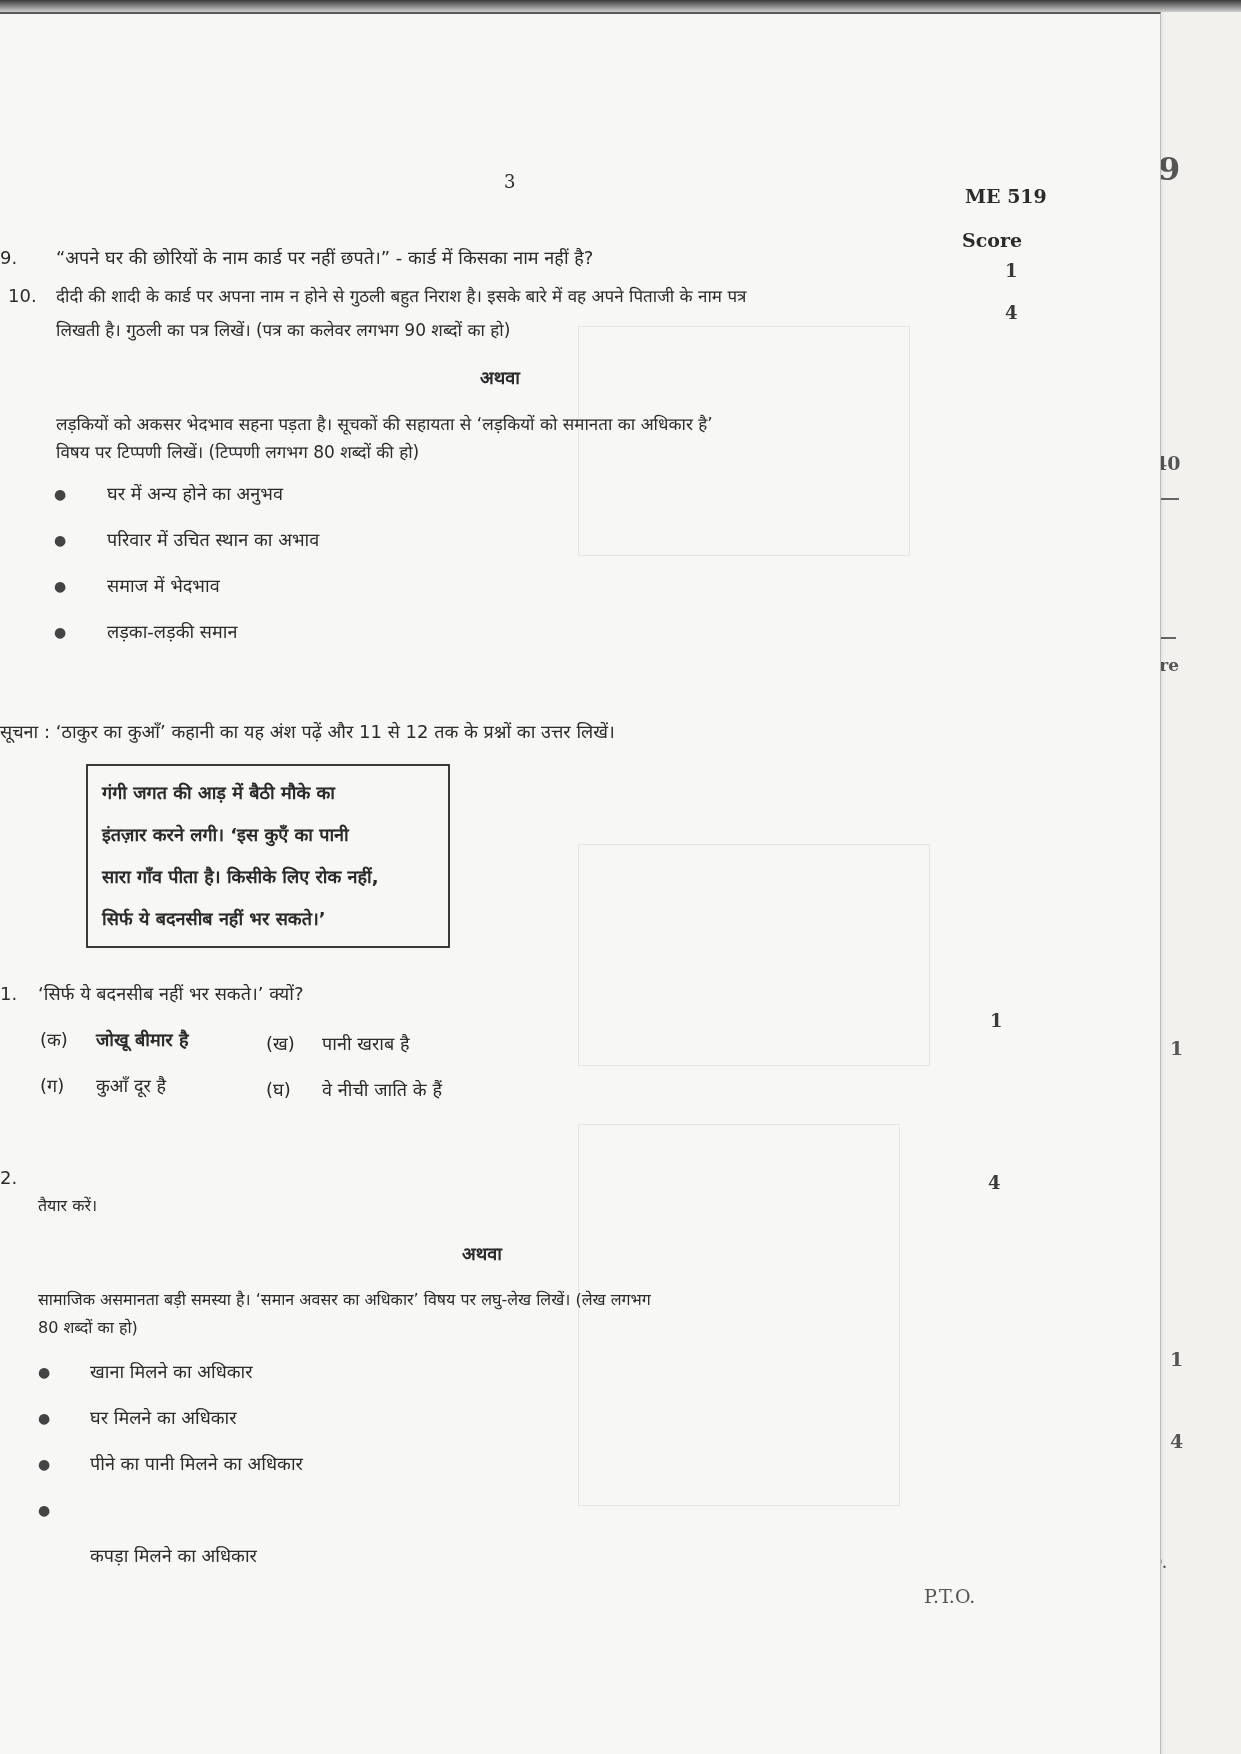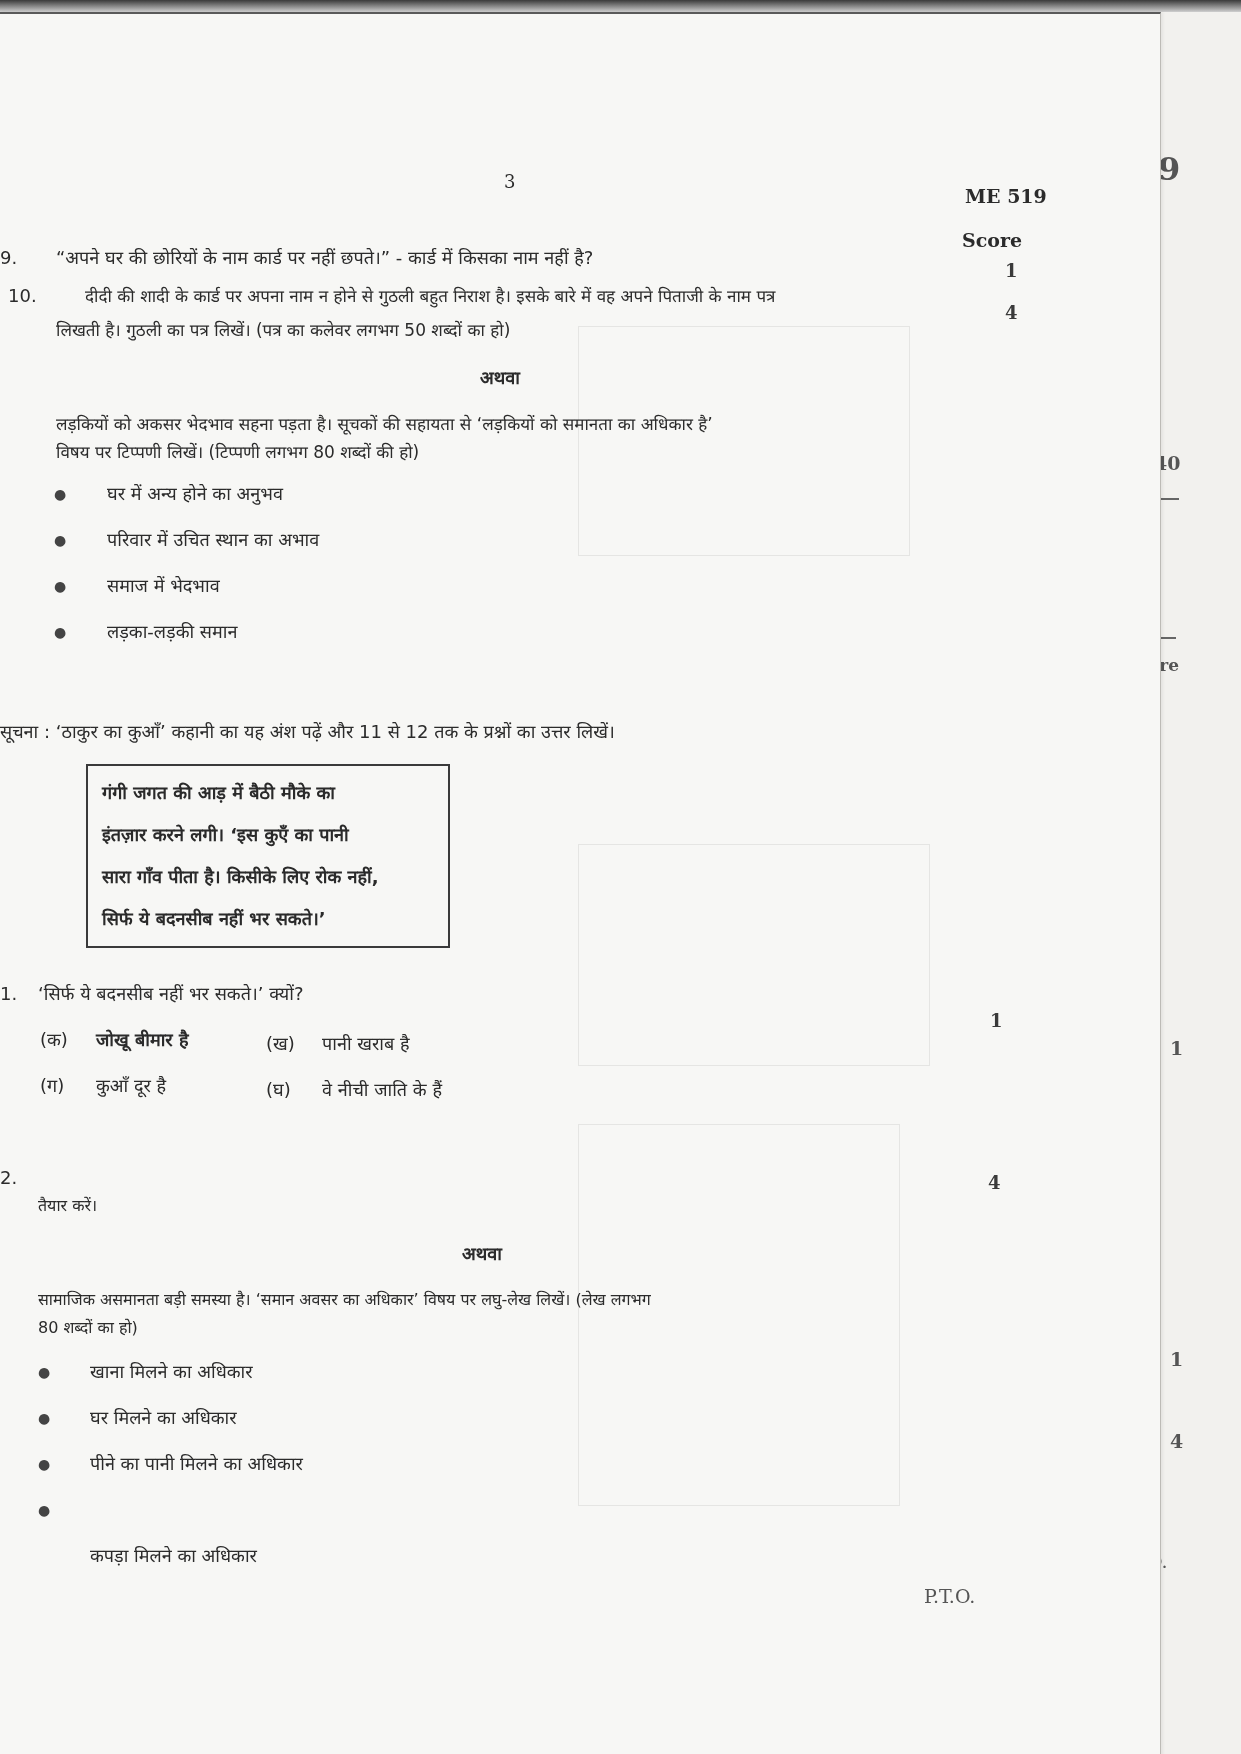--- a/index.html
+++ b/index.html
@@ -75,23 +75,23 @@
 
   <div class="txt serif" style="left:504px;top:156px;">3</div>
   <div class="txt serif bold" style="left:937px;top:170px;font-size:19px;margin-left:28px;">ME 519</div>
   <div class="txt serif bold" style="left:962px;top:214px;font-size:19px;">Score</div>
 
   <div class="txt" style="left:0px;top:232px;">9.</div>
   <div class="txt" style="left:56px;top:232px;">“अपने घर की छोरियों के नाम कार्ड पर नहीं छपते।” - कार्ड में किसका नाम नहीं है?</div>
   <div class="score" style="left:1005px;top:246px;">1</div>
 
   <div class="txt" style="left:8px;top:270px;">10.</div>
-  <div class="txt" style="left:56px;top:270px;font-size:17px;margin-left:29px;">दीदी की शादी के कार्ड पर अपना नाम न होने से गुठली बहुत निराश है।  इसके बारे में वह अपने पिताजी के नाम पत्र</div>
+  <div class="txt" style="left:56px;top:270px;font-size:17px;">दीदी की शादी के कार्ड पर अपना नाम न होने से गुठली बहुत निराश है।  इसके बारे में वह अपने पिताजी के नाम पत्र</div>
   <div class="score" style="left:1005px;top:288px;">4</div>
-  <div class="txt" style="left:56px;top:304px;font-size:17px;">लिखती है।  गुठली का पत्र लिखें।  (पत्र का कलेवर लगभग 50 शब्दों का हो)</div>
+  <div class="txt" style="left:56px;top:304px;font-size:17px;">लिखती है।  गुठली का पत्र लिखें।  (पत्र का कलेवर लगभग 90 शब्दों का हो)</div>
   <div class="txt bold" style="left:480px;top:352px;">अथवा</div>
   <div class="txt" style="left:56px;top:398px;font-size:17px;">लड़कियों को अकसर भेदभाव सहना पड़ता है।  सूचकों की सहायता से ‘लड़कियों को समानता का अधिकार है’</div>
   <div class="txt" style="left:56px;top:426px;font-size:17px;text-align:center;">विषय पर टिप्पणी लिखें।  (टिप्पणी लगभग 80 शब्दों की हो)</div>
 
   <div>
     <div class="bullet" style="left:54px;top:472px;">●</div>
     <div class="txt" style="left:107px;top:468px;text-align:right;">घर में अन्य होने का अनुभव</div>
     <div class="bullet" style="left:54px;top:518px;">●</div>
     <div class="txt" style="left:107px;top:514px;">परिवार में उचित स्थान का अभाव</div>
     <div class="bullet" style="left:54px;top:564px;">●</div>

